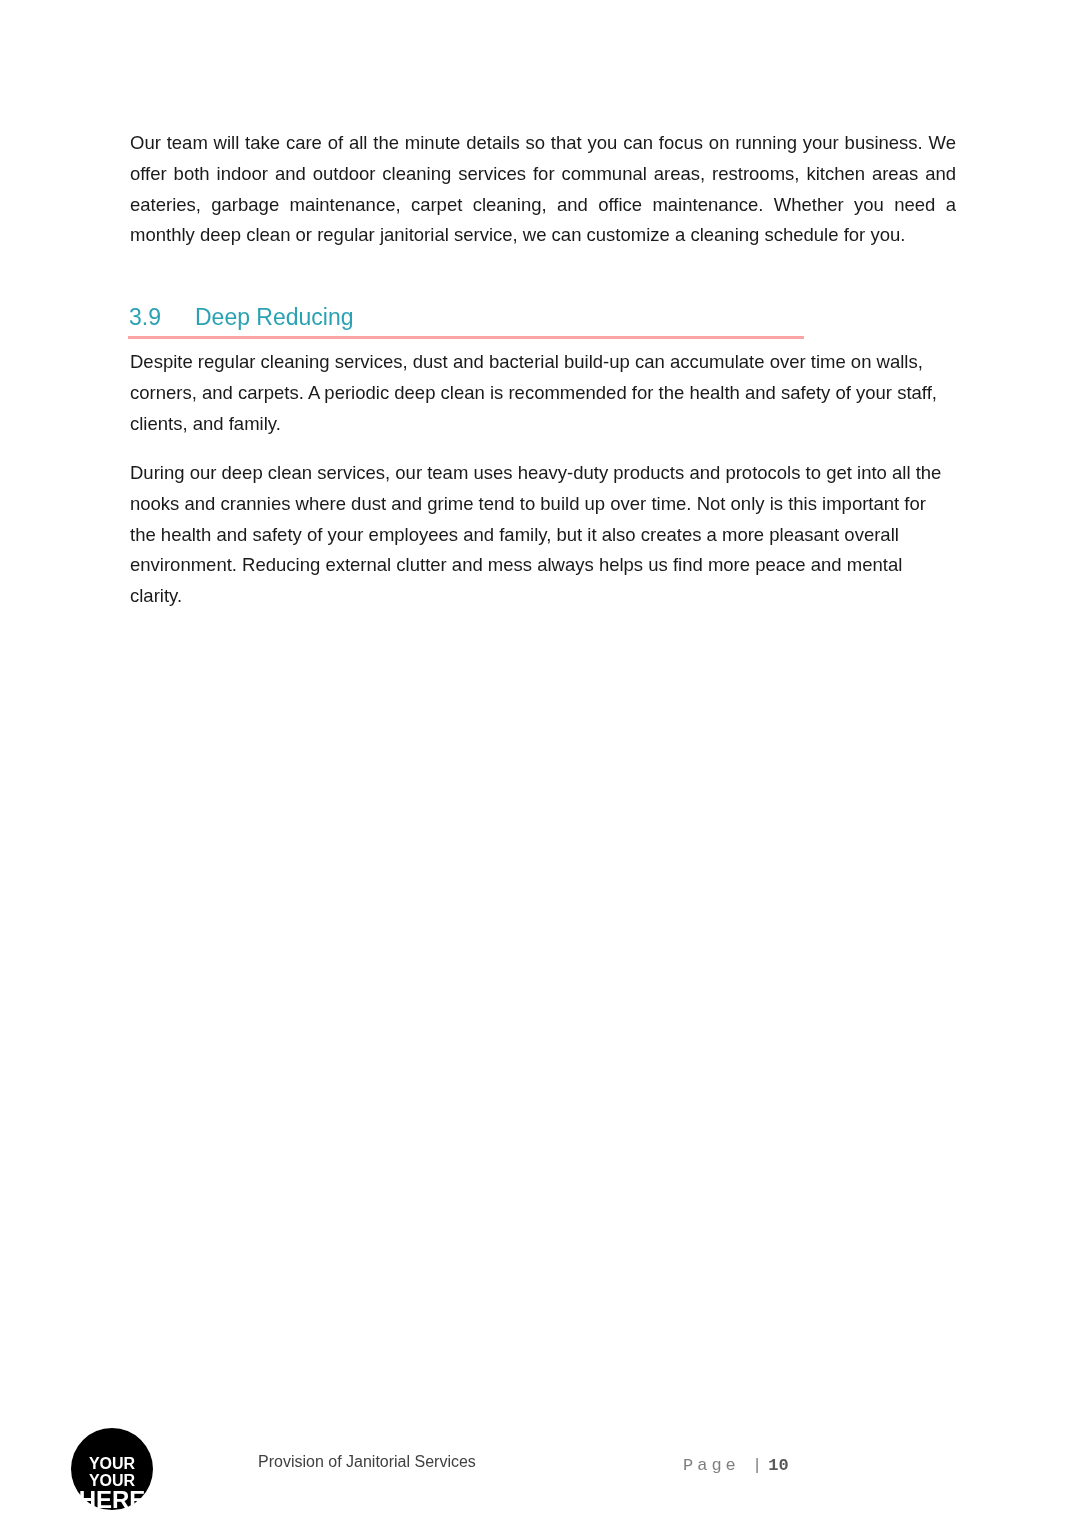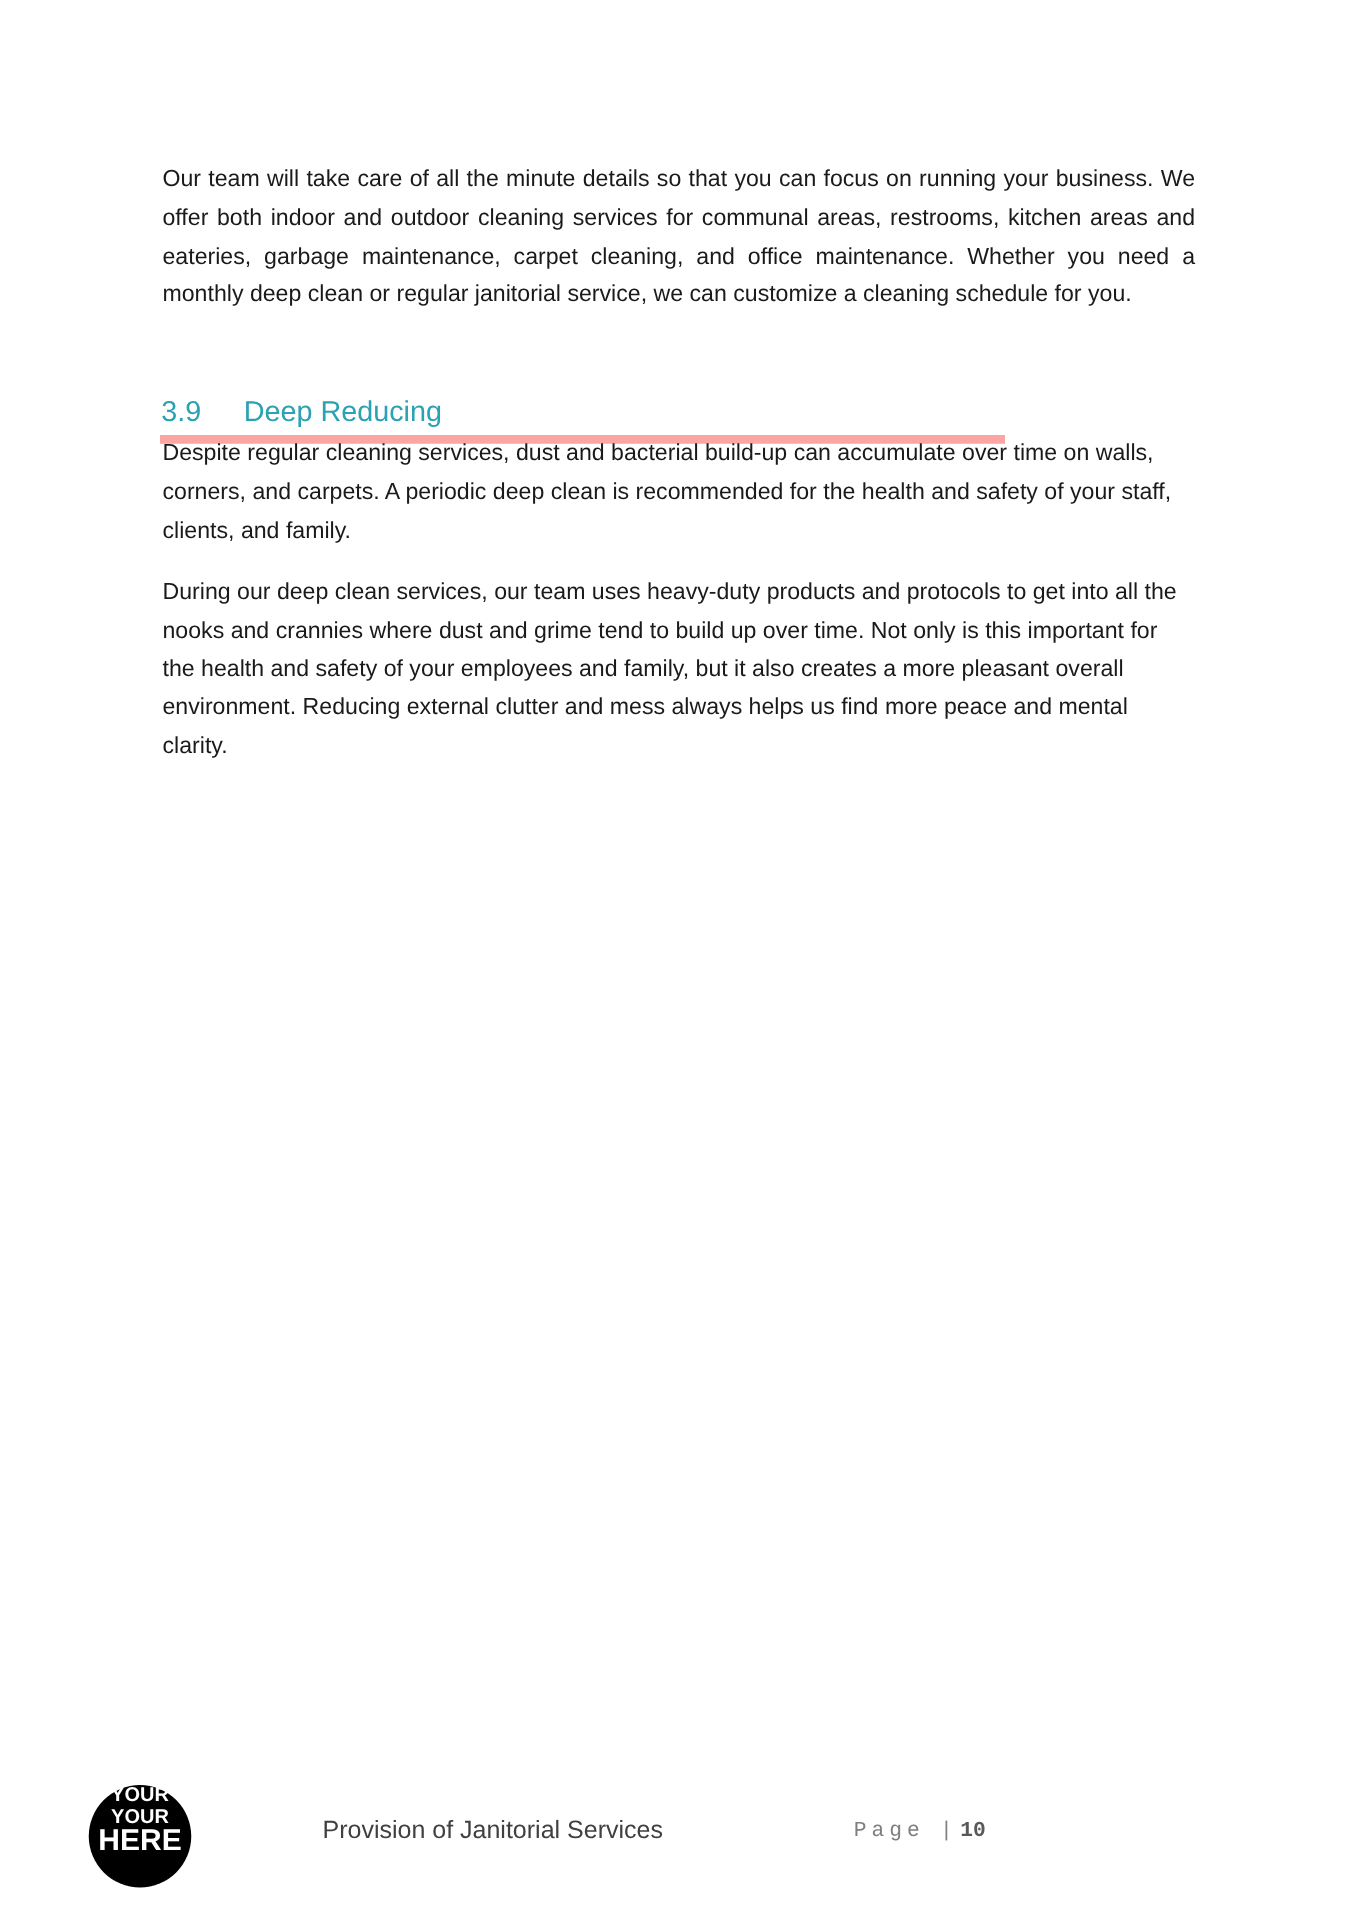--- a/index.html
+++ b/index.html
@@ -1,30 +1,30 @@
 <!DOCTYPE html>
 <html><head>
 <meta charset="utf-8">
 <style>
   html, body { margin:0; padding:0; background:#ffffff; }
   body { width:1086px; height:1536px; position:relative; overflow:hidden;
          font-family:"Liberation Sans", sans-serif; color:#1a1a1a; }
   .page { position:absolute; left:0; top:0; width:1086px; height:1382px; }
   .para { position:absolute; left:130px; width:826px; font-size:18.5px; line-height:30.8px; margin:0; }
   .justify { text-align:justify; text-align-last:left; }
-  .heading { position:absolute; left:128px; top:314px; width:676px; height:34px;
-             border-bottom:7px solid #fca5a5; color:#2aa2b3; font-size:23px; }
+  .heading { position:absolute; left:128px; top:302px; width:676px; height:34px;
+             border-bottom:3px solid #fca5a5; color:#2aa2b3; font-size:23px; }
   .heading .num { position:absolute; left:1px; top:2px; }
   .heading .title { position:absolute; left:67px; top:2px; }
   .logo { position:absolute; left:71px; top:1428px; width:82px; height:82px; border-radius:50%;
           background:#000; color:#fff; font-weight:bold; text-align:center;
-          display:flex; flex-direction:column; justify-content:flex-start; align-items:center; line-height:17px; }
+          display:flex; flex-direction:column; justify-content:flex-end; align-items:center; line-height:17px; }
   .logo span { display:block; font-size:16px; }
   .logo span.big { font-size:24px; line-height:21px; }
-  .footer-title { position:absolute; left:258px; top:1453px; font-size:20px; color:#404040; }
+  .footer-title { position:absolute; left:258px; top:1453px; font-size:16px; color:#404040; }
   .page-num { position:absolute; left:683px; top:1456px; font-size:17px; color:#7f7f7f; letter-spacing:4px;font-family:Liberation Mono, monospace; }
   .page-num .sep { color:#7f7f7f; letter-spacing:0; margin:0 6px 0 -2px; }
   .page-num .n { font-weight:bold; color:#595959; letter-spacing:0; }
 </style>
 </head>
 <body>
 
 <div class="page">
   <p class="para justify" style="top:128px;">Our team will take care of all the minute details so that you can focus on running your business. We offer both indoor and outdoor cleaning services for communal areas, restrooms, kitchen areas and eateries, garbage maintenance, carpet cleaning, and office maintenance. Whether you need a monthly deep clean or regular janitorial service, we can customize a cleaning schedule for you.</p>
 

